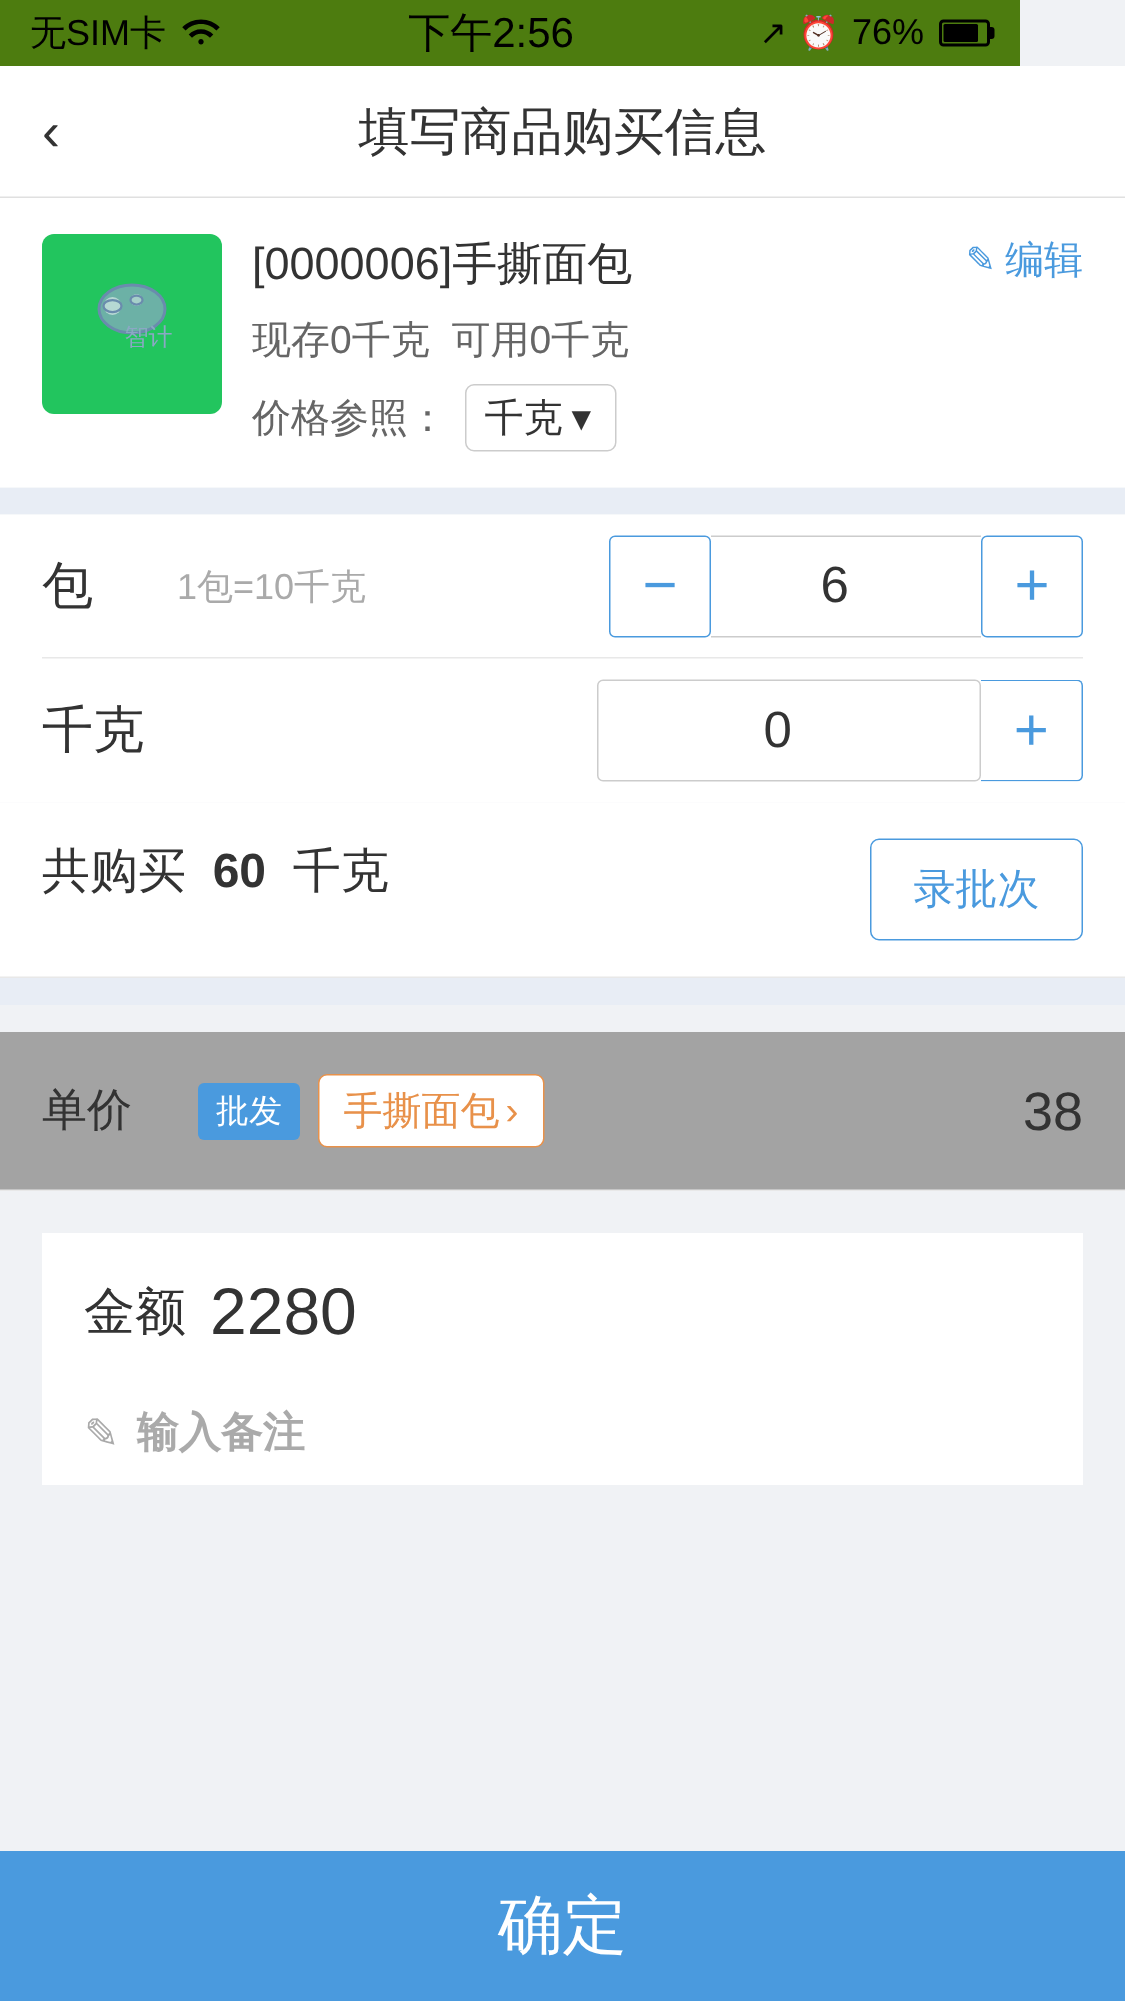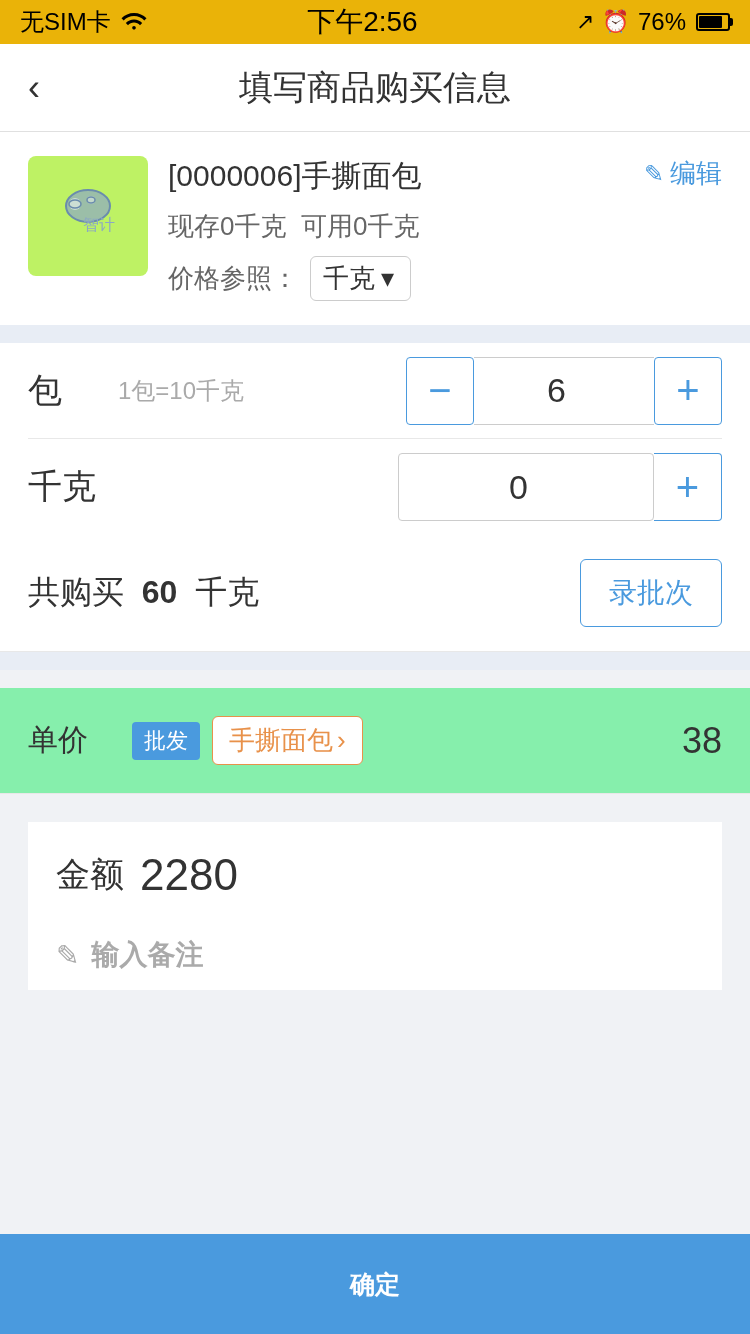--- a/index.html
+++ b/index.html
@@ -7,23 +7,23 @@
     body {
       width: 750px;
       min-height: 1334px;
       font-family: -apple-system, "PingFang SC", "Helvetica Neue", Arial, sans-serif;
       background: #f0f2f5;
       position: relative;
     }
 
     
     .status-bar {
-      width: 750px;
+      width: 680px;
       height: 44px;
-      background: #eab308;
+      background: #4d7c0f;
       display: flex;
       align-items: center;
       justify-content: space-between;
       padding: 0 20px;
       font-size: 26px;
     }
     .status-left {
       display: flex;
       align-items: center;
       gap: 8px;
@@ -72,21 +72,21 @@
       background: #fff;
       padding: 24px 28px;
       margin-top: 0;
       display: flex;
       align-items: flex-start;
       gap: 20px;
     }
     .product-image {
       width: 120px;
       height: 120px;
-      background: #bef264;
+      background: #22c55e;
       border-radius: 8px;
       display: flex;
       align-items: center;
       justify-content: center;
       flex-shrink: 0;
     }
     .product-info {
       flex: 1;
     }
     .product-name {
@@ -211,42 +211,42 @@
       justify-content: center;
       cursor: pointer;
       border-radius: 4px;
       margin-left: 0;
     }
 
     
     .total-row {
       background: #fff;
       display: flex;
-      align-items: center;
+      align-items: flex-start;
       padding: 24px 28px;
       border-bottom: 1px solid #e8e8e8;
     }
     .total-text {
       font-size: 32px;
       color: #333;
       flex: 1;
     }
     .batch-btn {
       border: 1px solid #4a9ade;
       color: #4a9ade;
       font-size: 28px;
       padding: 14px 28px;
       border-radius: 6px;
       background: #fff;
       cursor: pointer;
     }
 
     
     .price-section {
-      background: #86efac;
+      background: #a3a3a3;
       margin-top: 18px;
     }
     .price-row {
       display: flex;
       align-items: center;
       padding: 28px 28px;
       border-bottom: 1px solid #e8e8e8;
     }
     .price-label {
       font-size: 30px;
@@ -320,23 +320,23 @@
       left: 0;
       width: 750px;
       height: 100px;
       background: #4a9ade;
       display: flex;
       align-items: center;
       justify-content: center;
       cursor: pointer;
     }
     .footer-btn {
-      font-size: 25px;
+      font-size: 43px;
       color: #fff;
-      font-weight: 700;
+      font-weight: 400;
     }
 
     
     .empty-space {
       height: 300px;
       background: #f0f2f5;
     }
   </style>
 </head>
 <body>

